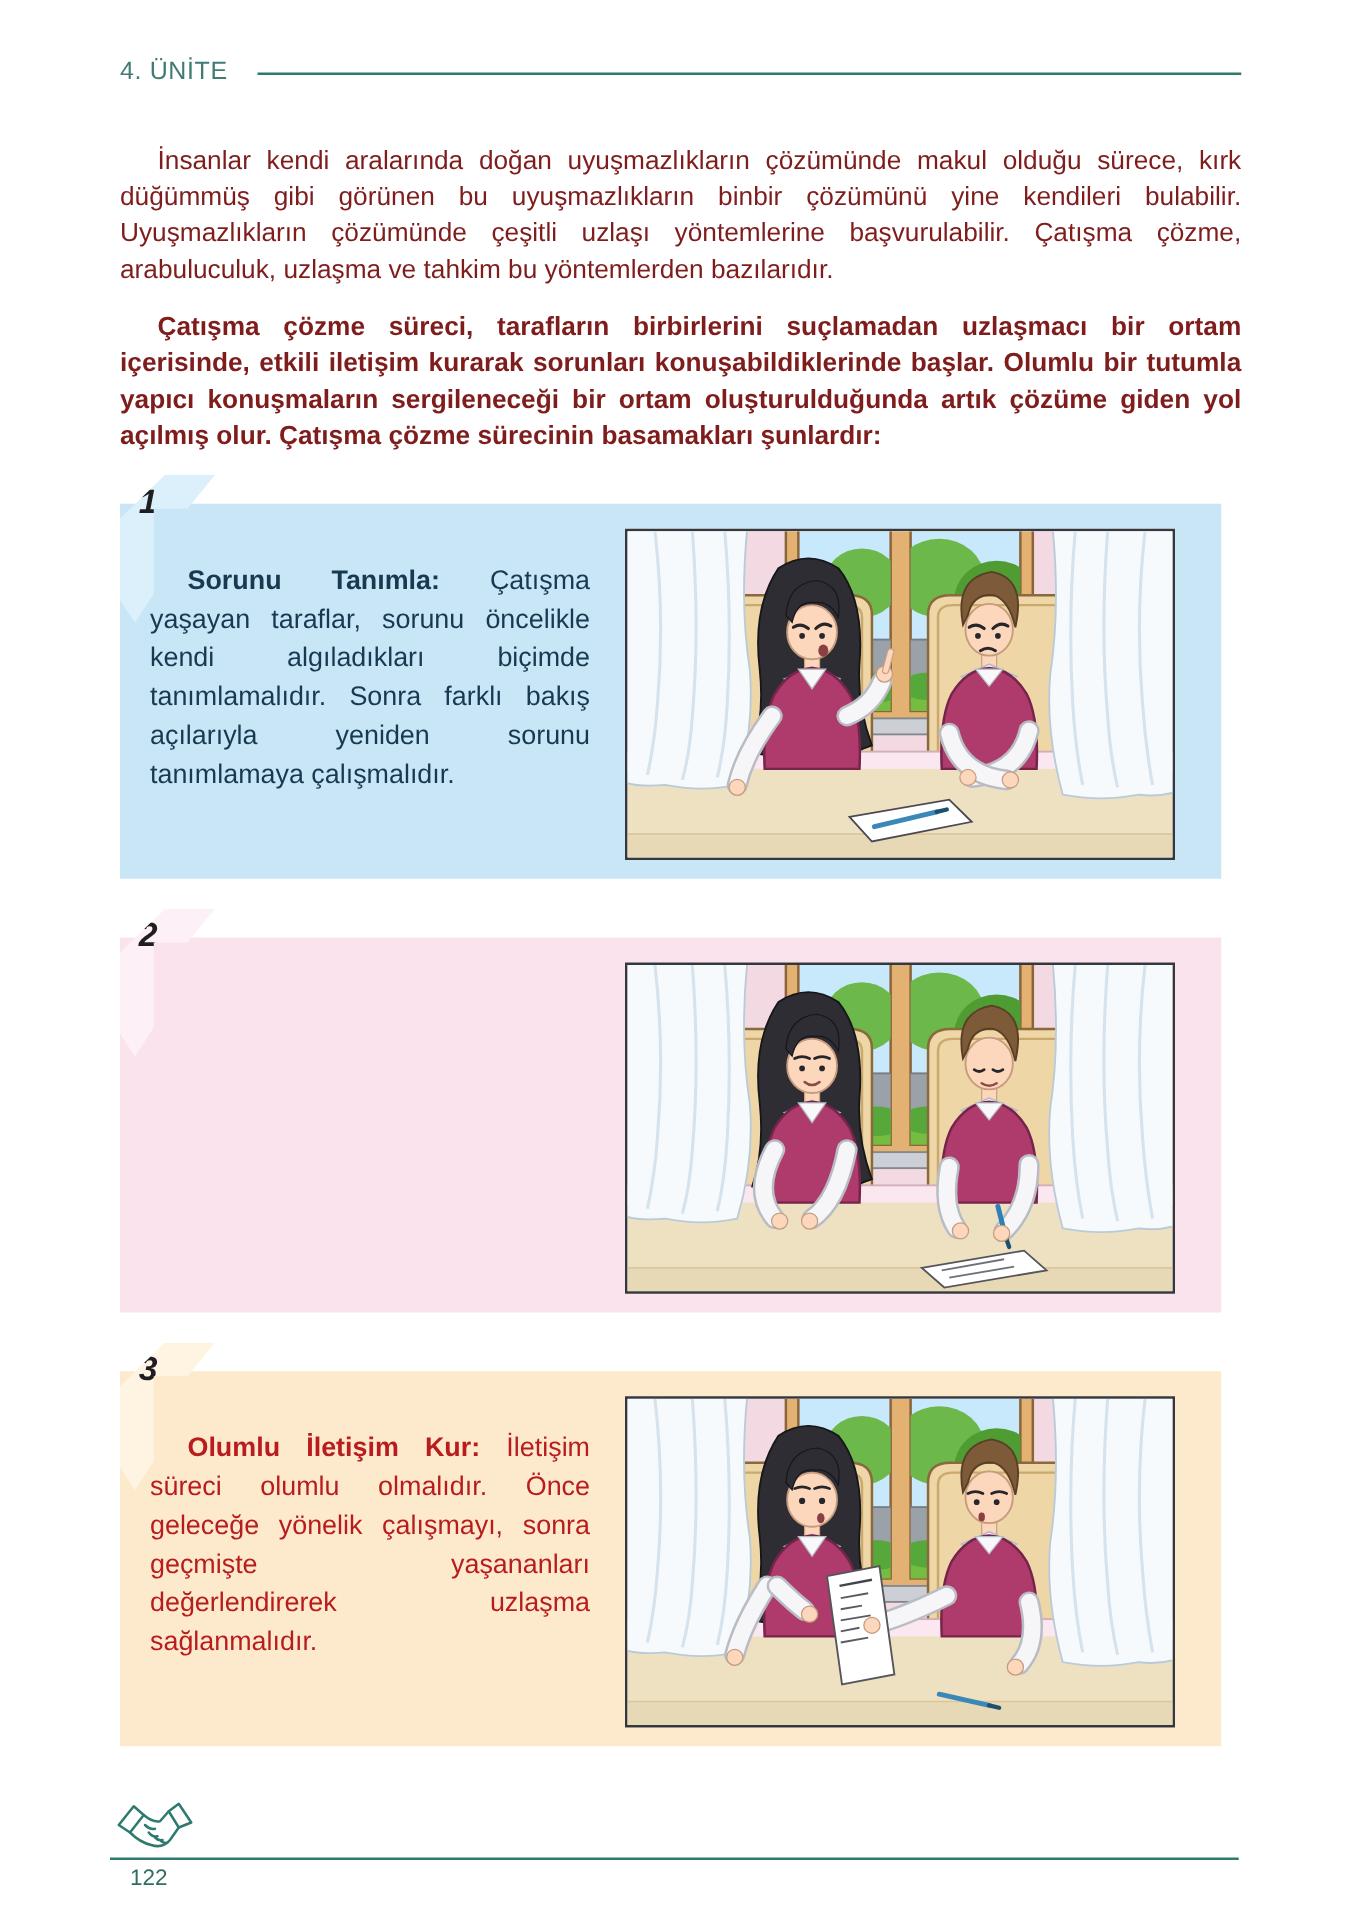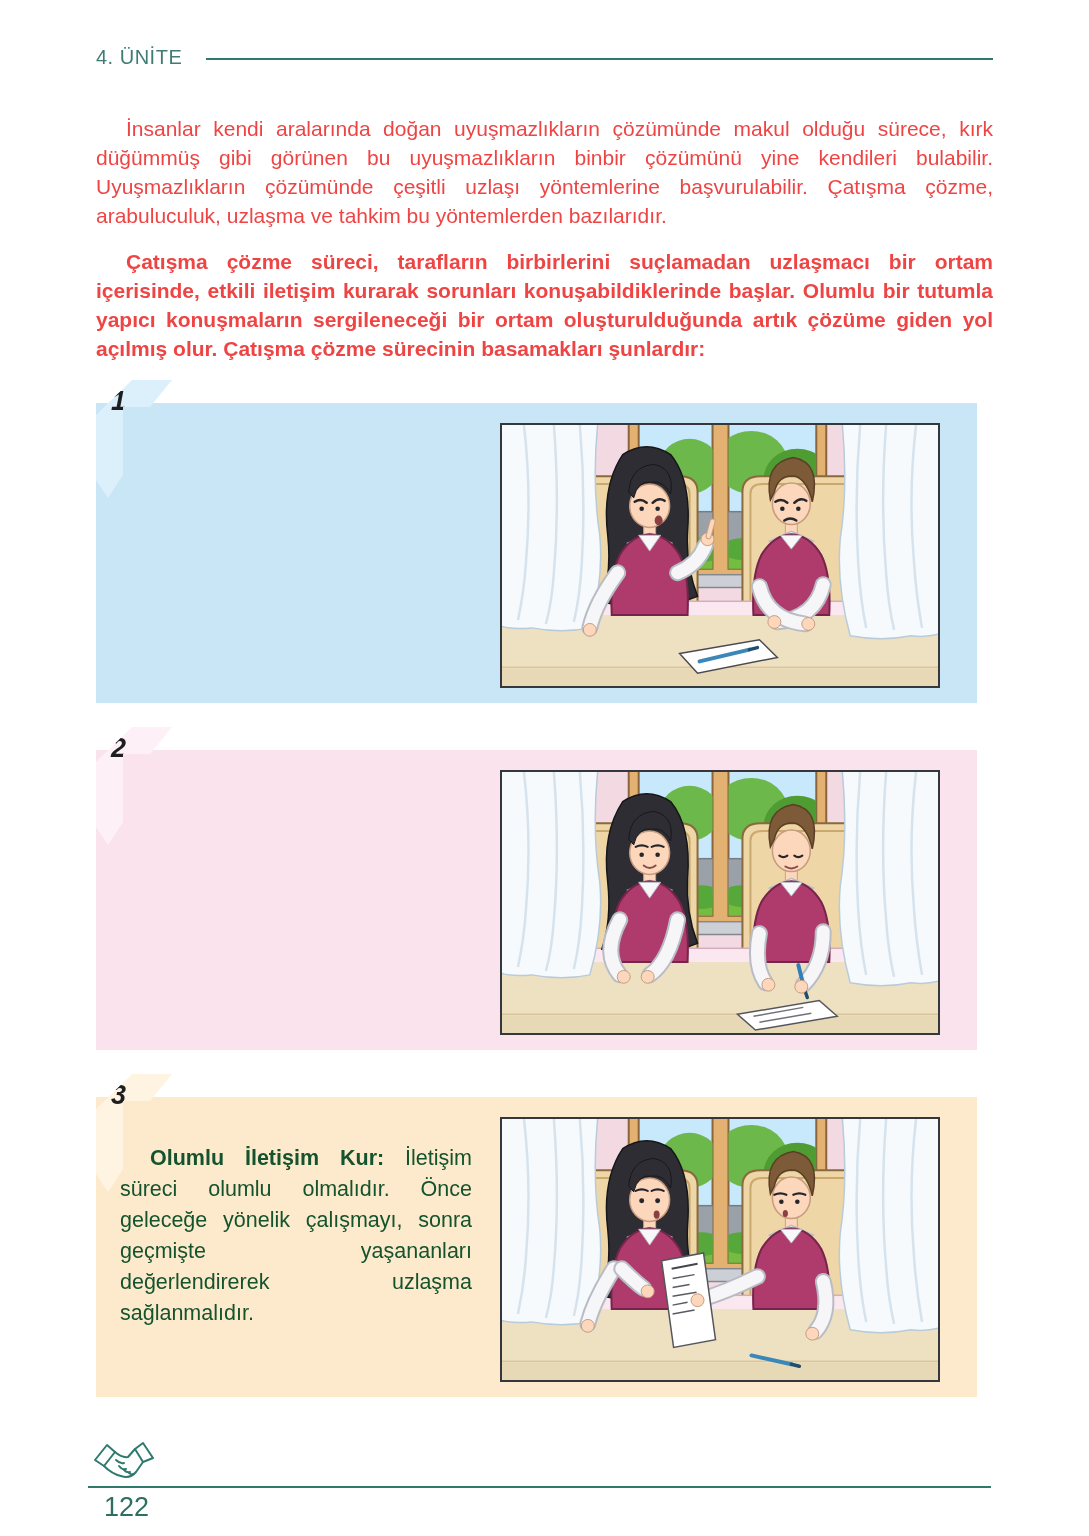--- a/index.html
+++ b/index.html
@@ -9,21 +9,21 @@
     font-family:"Liberation Sans", sans-serif;
   }
   
   .header { position:absolute; top:46px; left:96px; right:96px; display:flex; align-items:center; }
   .unit-label { color:#417c74; font-size:20px; letter-spacing:0.5px; white-space:nowrap; }
   .header-rule { flex:1; height:2px; background:#2e7b6e; margin-left:24px; margin-top:3px; }
 
   
   .intro { position:absolute; top:114px; left:96px; width:897px; }
   .intro p {
-    margin:0; font-size:21px; line-height:29px; color:#ef4444;
+    margin:0; font-size:21px; line-height:29px; color:#7f1d1d;
     text-align:justify; text-indent:30px;
   }
   .intro p + p { margin-top:17px;font-weight:bold; }
 
   
   .step { position:absolute; left:96px; width:881px; height:300px; }
   .step-1 { top:403px;  background:#c9e6f7; }
   .step-2 { top:750px;  background:#fbe3ee; }
   .step-3 { top:1097px; background:#fdeacd; }
 
@@ -36,33 +36,33 @@
   .step-1 .tab { background:#dcf0fb; }
   .step-2 .tab { background:#fdf0f6; }
   .step-3 .tab { background:#fef4e1; }
 
   .step-par {
     position:absolute; left:24px; top:46px; width:352px; margin:0;
     font-size:21.5px; line-height:31px; text-align:justify; text-indent:30px;
   }
   .step-1 .step-par { color:#173a50; }
   .step-2 .step-par { color:#35222e; }
-  .step-3 .step-par { color:#14532d; }
+  .step-3 .step-par { color:#b91c1c; }
   .step-head { font-weight:bold; }
 
   .step-illus {
     position:absolute; left:404px; top:20px; width:440px; height:265px;
     border:2px solid #34383c; box-sizing:border-box; background:#ffffff; overflow:hidden;
   }
   .step-illus svg { display:block; }
 
   
   .footer-icon { position:absolute; left:92px; top:1436px; }
   .footer-rule { position:absolute; left:88px; right:98px; top:1486px; height:2px; background:#2e7b6e; }
-  .page-number { position:absolute; left:104px; top:1492px; font-size:27px; color:#2e6f62; }
+  .page-number { position:absolute; left:104px; top:1492px; font-size:18px; color:#2e6f62; }
 </style>
 </head>
 <body>
 
 <svg width="0" height="0" style="position:absolute" aria-hidden="true">
   <defs>
     <clipPath id="paneL">
         <rect x="137" y="-6" width="74" height="152"></rect>
       </clipPath>
     <clipPath id="paneR">
@@ -149,20 +149,24 @@
 
   <div class="intro">
     <p>İnsanlar kendi aralarında doğan uyuşmazlıkların çözümünde makul olduğu sürece, kırk düğümmüş gibi görünen bu uyuşmazlıkların binbir çözümünü yine kendileri bulabilir. Uyuşmazlıkların çözümünde çeşitli uzlaşı yöntemlerine başvurulabilir. Çatışma çözme, arabuluculuk, uzlaşma ve tahkim bu yöntemlerden bazılarıdır.</p>
     <p>Çatışma çözme süreci, tarafların birbirlerini suçlamadan uzlaşmacı bir ortam içerisinde, etkili iletişim kurarak sorunları konuşabildiklerinde başlar. Olumlu bir tutumla yapıcı konuşmaların sergileneceği bir ortam oluşturulduğunda artık çözüme giden yol açılmış olur. Çatışma çözme sürecinin basamakları şunlardır:</p>
   </div>
 
   <section class="step step-1">
     <div class="tab">
       <span>1</span>
     </div>
+    <p class="step-par">
+      <span class="step-head">Sorunu Tanımla:</span>
+      <span>Çatışma yaşayan taraflar, sorunu öncelikle kendi algıladıkları biçimde tanımlamalıdır. Sonra farklı bakış açılarıyla yeniden sorunu tanımlamaya çalışmalıdır.</span>
+    </p>
     <div class="step-illus">
       <svg width="100%" height="100%" viewBox="0 0 437 265" preserveAspectRatio="none">
         <use href="#scene-bg"></use>
         <use href="#girl-base"></use>
         <use href="#boy-base"></use>
 
         <g fill="none" stroke="#26262b" stroke-width="2.5" stroke-linecap="round">
           <path d="M133,78 Q139,74 145,79"></path>
             <path d="M151,79 Q157,73 163,77"></path>
         </g>

